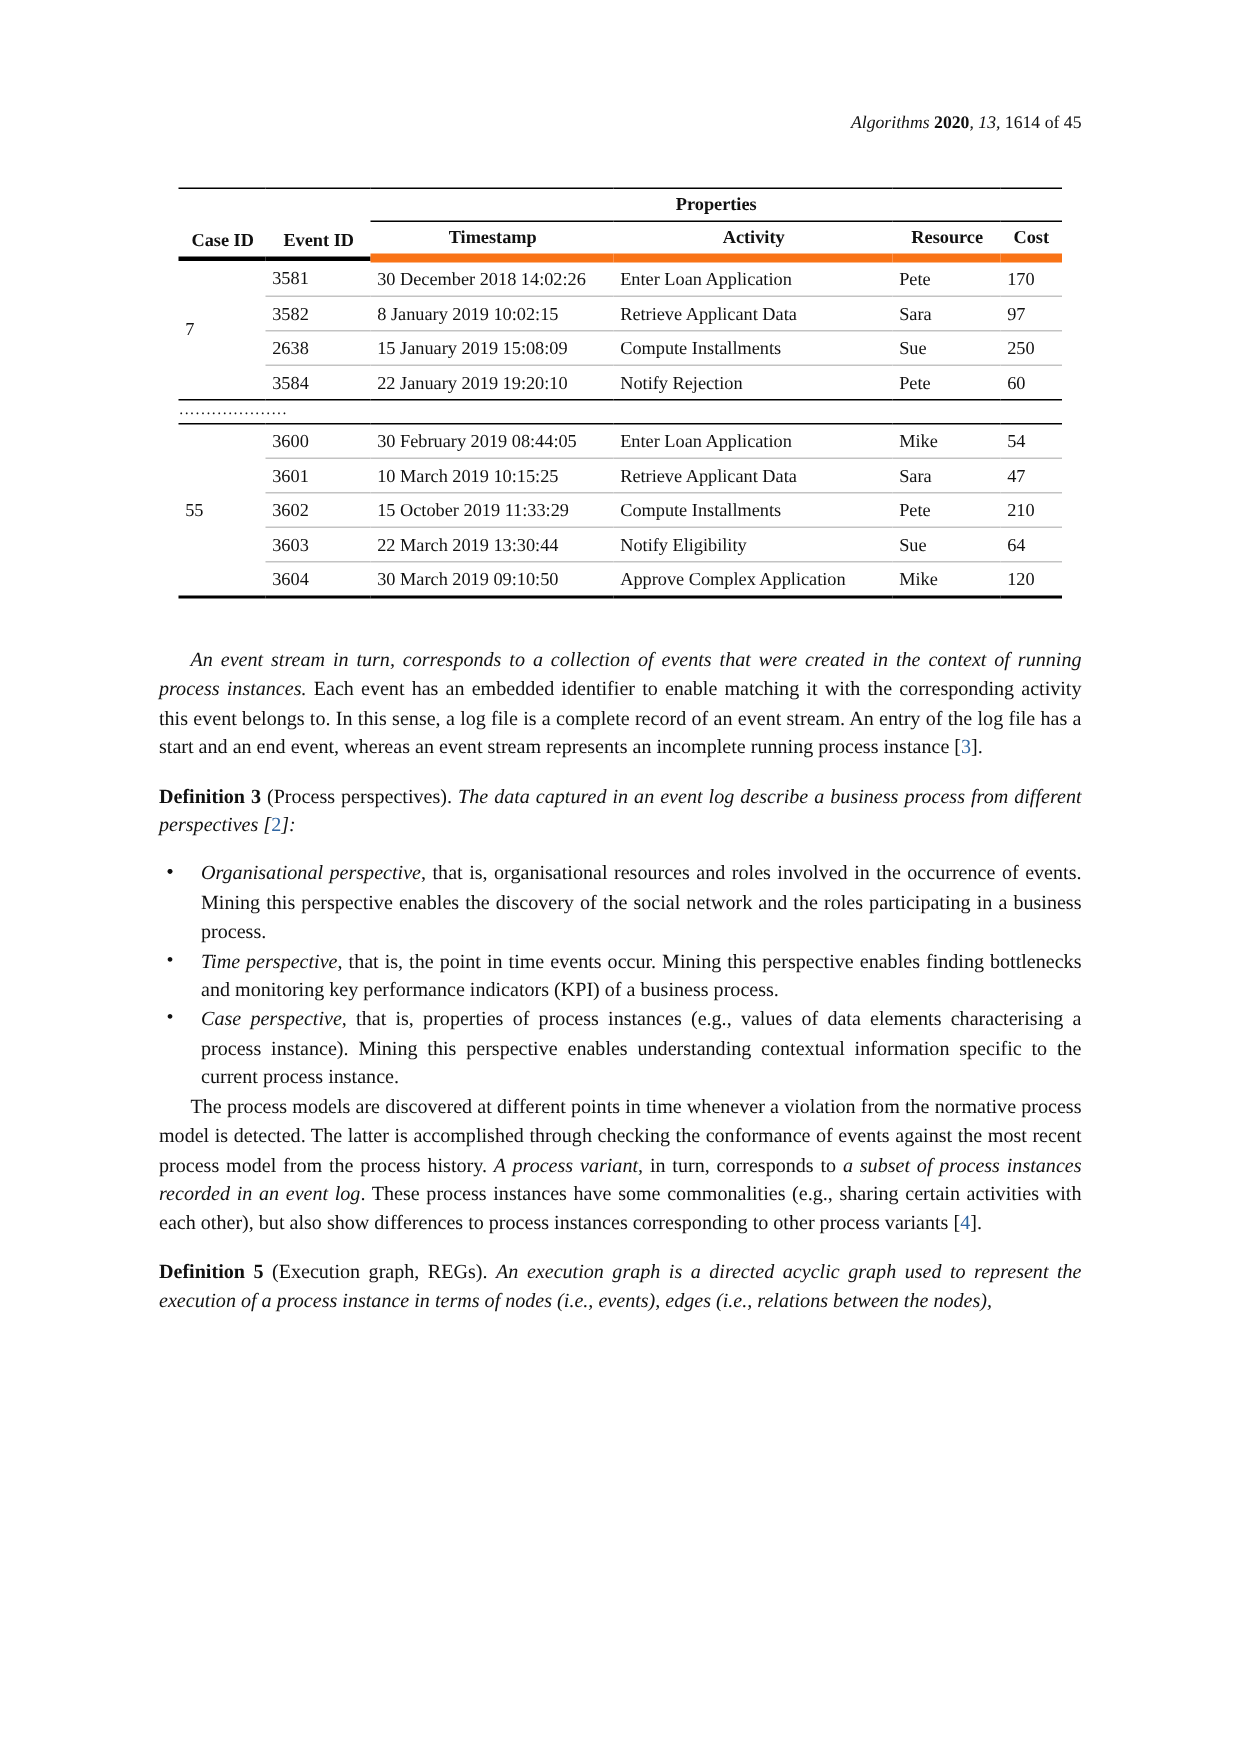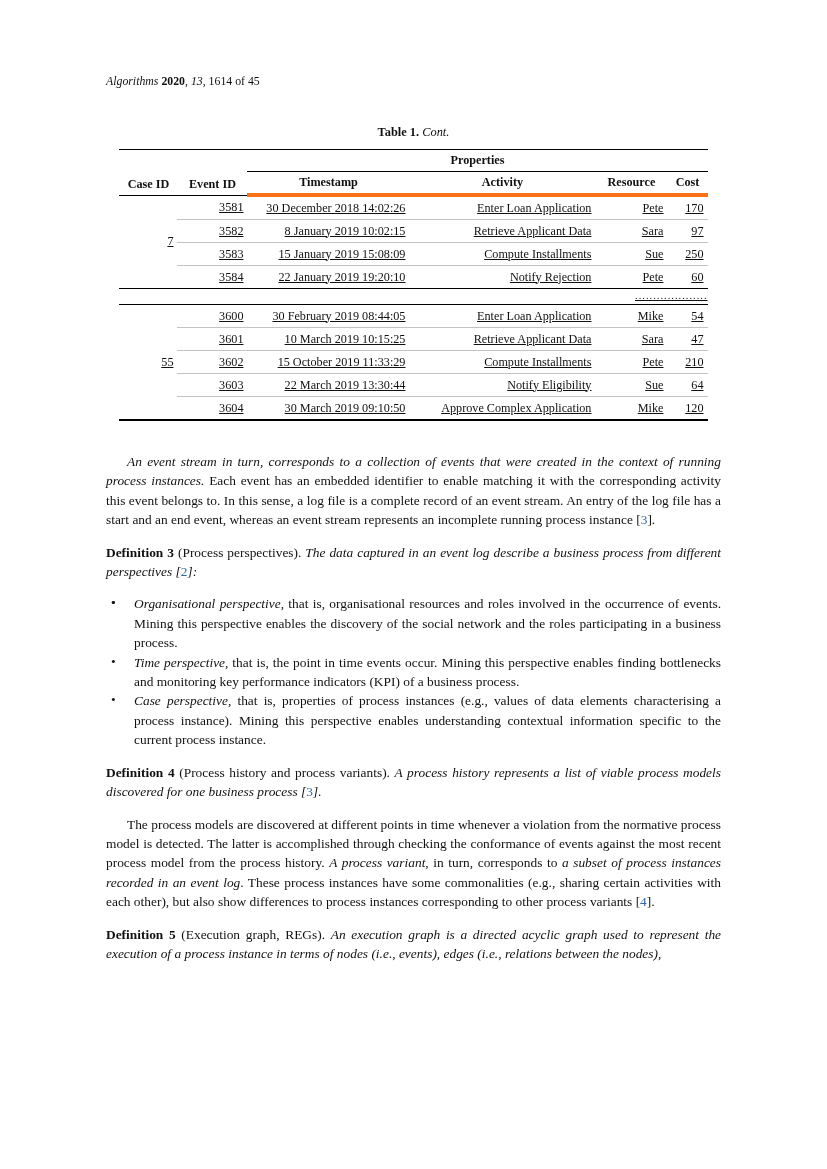--- a/index.html
+++ b/index.html
@@ -6,45 +6,45 @@
   html, body { background:#ffffff; }
   body {
     width:827px; height:1169px;
     font-family:"Liberation Serif","DejaVu Serif",serif;
     color:#111; position:relative; overflow:hidden;
   }
   .page { position:absolute; inset:0; padding:74px 106px 0 106px; }
 
   
   .running-head {
-    display:flex; justify-content:flex-start; align-items:baseline;
+    display:flex; justify-content:flex-end; align-items:baseline;
     font-size:11.8px; margin-bottom:36px;
   }
 
   
   .sg-n { }
   .sg-i { font-style:italic; }
   .sg-b { font-weight:bold; }
   .sg-link { color:var(--link-color,#2F66A3); cursor:pointer; }
 
   
   .table-caption { text-align:center; font-size:12.4px; margin-bottom:9px; }
   .data-table {
     border-collapse:collapse; table-layout:fixed;
     width:588px; margin:0 auto; font-size:12.2px;
     border-top:1px solid #000; border-bottom:2px solid #000;
   }
   .data-table th { font-weight:bold; text-align:center; padding:3px 4px 3px;font-family:Liberation Serif, serif; }
   .th-props { border-bottom:1px solid #000; padding:3px 0 3px; }
-  .th-case, .th-event { border-bottom:1px solid #000000; vertical-align:bottom; padding-bottom:5px; }
-  .th-sub { border-bottom:4px solid #f97316; padding:2px 4px 5px; }
+  .th-case, .th-event { border-bottom:3px solid #000000; vertical-align:bottom; padding-bottom:5px; }
+  .th-sub { border-bottom:6px solid #f97316; padding:2px 4px 5px; }
   .data-table td {
-    text-align:right; padding:3.5px 4px;
+    text-align:left; padding:3.5px 4px;
     border-bottom:1px solid #c3c3c3;
-    overflow:hidden; white-space:nowrap;text-decoration:underline;
+    overflow:hidden; white-space:nowrap;
   }
   .case-cell { border-bottom:1px solid #000 !important; vertical-align:middle; }
   .group-end { border-bottom:1px solid #000 !important; }
   .ellipsis-row td {
     border-bottom:1px solid #000 !important;
     font-size:10.5px; letter-spacing:1px; padding:1px 0 3px;
   }
 
   
   .content { margin-top:31px; font-size:13.4px; line-height:19.4px; text-align:justify; }
@@ -57,21 +57,20 @@
 </head>
 <body>
 
 <div class="page">
 
   <header class="running-head">
     <span class="rh-left"><span class="sg-i">Algorithms </span><span class="sg-b">2020</span><span class="sg-n">, </span><span class="sg-i">13</span><span class="sg-n">, 161</span></span>
     <span class="rh-right">4 of 45</span>
   </header>
 
-  <div class="table-caption"><span class="sg-b">Table 1. </span><span class="sg-i">Cont.</span></div>
 
   <table class="data-table">
     <colgroup>
       <col style="width:58px">
       <col style="width:70px">
       <col style="width:162px">
       <col style="width:186px">
       <col style="width:72px">
       <col style="width:40px">
     </colgroup>
@@ -98,21 +97,21 @@
           <td>170</td>
         </tr>
         <tr>
           <td>3582</td>
           <td>8 January 2019 10:02:15</td>
           <td>Retrieve Applicant Data</td>
           <td>Sara</td>
           <td>97</td>
         </tr>
         <tr>
-          <td>3583</td>
+          <td>2638</td>
           <td>15 January 2019 15:08:09</td>
           <td>Compute Installments</td>
           <td>Sue</td>
           <td>250</td>
         </tr>
         <tr>
           <td class="group-end">3584</td>
           <td class="group-end">22 January 2019 19:20:10</td>
           <td class="group-end">Notify Rejection</td>
           <td class="group-end">Pete</td>
@@ -160,18 +159,17 @@
       </tbody>
   </table>
 
   <main class="content" id="content">
       <div class="block block-indent"><span class="sg-i">An event stream in turn, corresponds to a collection of events that were created in the context of running process instances.</span><span class="sg-n"> Each event has an embedded identifier to enable matching it with the corresponding activity this event belongs to. In this sense, a log file is a complete record of an event stream. An entry of the log file has a start and an end event, whereas an event stream represents an incomplete running process instance [</span><span class="sg-link">3</span><span class="sg-n">].</span></div>
       <div class="block block-definition"><span class="sg-b">Definition 3</span><span class="sg-n"> (Process perspectives). </span><span class="sg-i">The data captured in an event log describe a business process from different perspectives [</span><span class="sg-link">2</span><span class="sg-i">]:</span></div>
       <div class="block block-bullet"><span class="bullet-dot">•</span></div>
       <div class="block block-bullet"><span class="bullet-dot">•</span><span><span class="sg-i">Organisational perspective</span><span class="sg-n">, that is, organisational resources and roles involved in the occurrence of events. Mining this perspective enables the discovery of the social network and the roles participating in a business process.</span></span></div>
       <div class="block block-bullet"><span class="bullet-dot">•</span><span><span class="sg-i">Time perspective</span><span class="sg-n">, that is, the point in time events occur. Mining this perspective enables finding bottlenecks and monitoring key performance indicators (KPI) of a business process.</span></span></div>
       <div class="block block-bullet"><span class="bullet-dot">•</span><span><span class="sg-i">Case perspective</span><span class="sg-n">, that is, properties of process instances (e.g., values of data elements characterising a process instance). Mining this perspective enables understanding contextual information specific to the current process instance.</span></span></div>
-      <div class="block block-definition"><span class="sg-b">Definition 4</span><span class="sg-n"> (Process history and process variants). </span><span class="sg-i">A process history represents a list of viable process models discovered for one business process [</span><span class="sg-link">3</span><span class="sg-i">].</span></div>
       <div class="block block-indent"><span class="sg-n">The process models are discovered at different points in time whenever a violation from the normative process model is detected. The latter is accomplished through checking the conformance of events against the most recent process model from the process history. </span><span class="sg-i">A process variant</span><span class="sg-n">, in turn, corresponds to </span><span class="sg-i">a subset of process instances recorded in an event log</span><span class="sg-n">. These process instances have some commonalities (e.g., sharing certain activities with each other), but also show differences to process instances corresponding to other process variants [</span><span class="sg-link">4</span><span class="sg-n">].</span></div>
       <div class="block block-definition"><span class="sg-b">Definition 5</span><span class="sg-n"> (Execution graph, REGs). </span><span class="sg-i">An execution graph is a directed acyclic graph used to represent the execution of a process instance in terms of nodes (i.e., events), edges (i.e., relations between the nodes),</span></div>
     </main>
 
 </div>
 
 </body></html>

